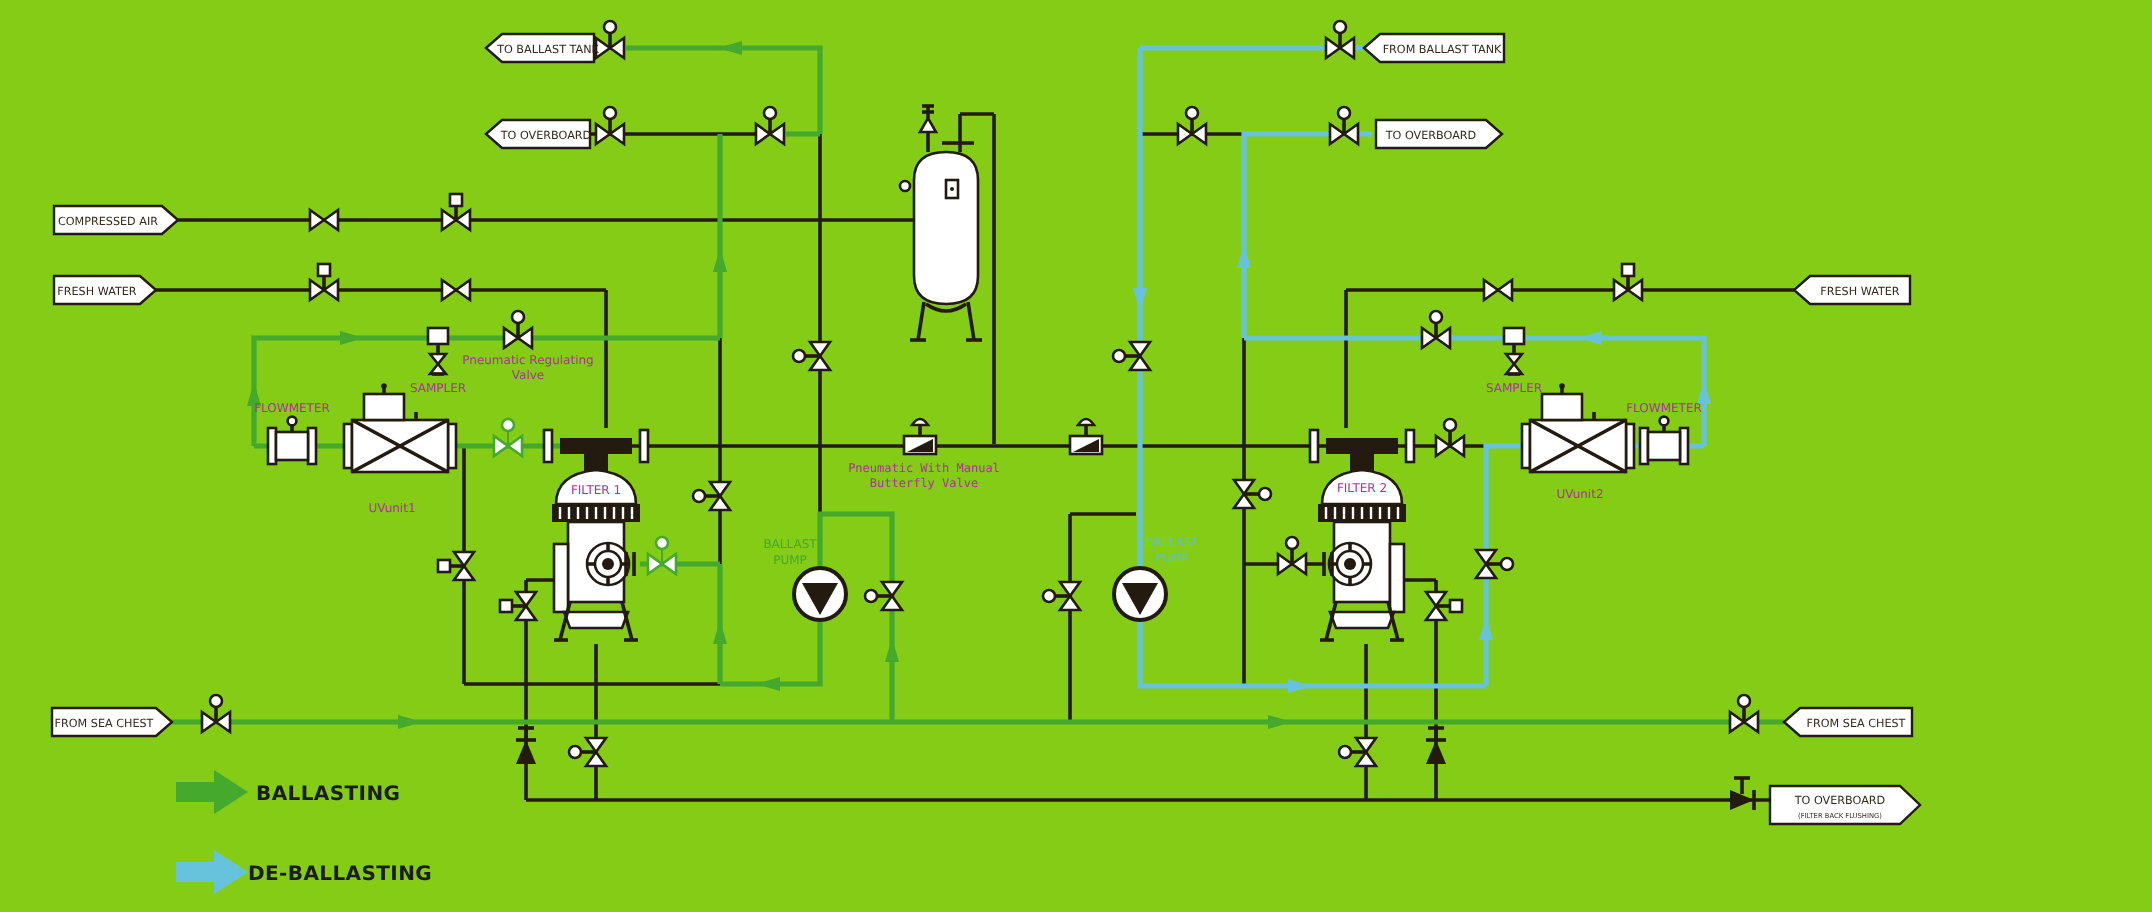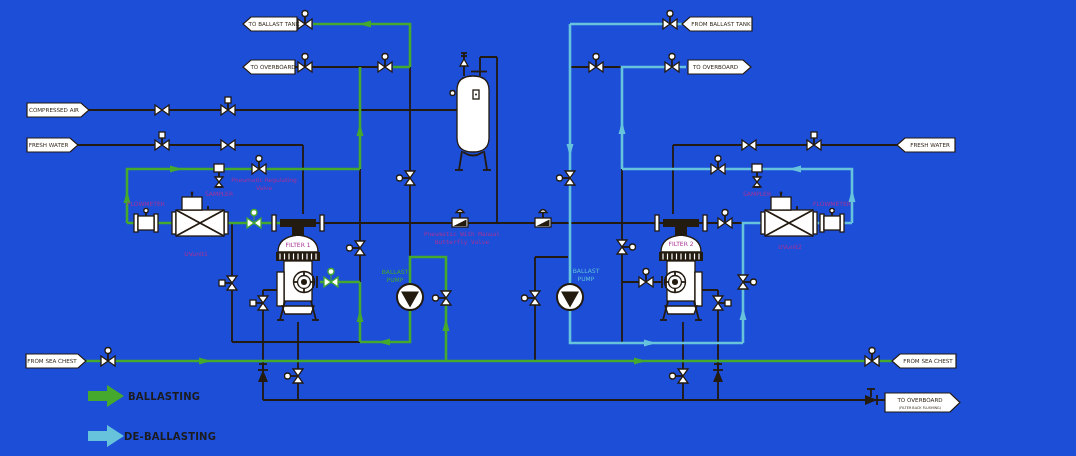--- a/index.html
+++ b/index.html
@@ -1,16 +1,16 @@
 <!DOCTYPE html>
 <html><head>
 <meta charset="utf-8">
 <style>
   html,body{margin:0;padding:0;background:#ffffff;}
-  .stage{width:1076px;height:456px;position:relative;background:#1d4ed8;overflow:hidden;
+  .stage{width:1076px;height:456px;position:relative;background:#84cc16;overflow:hidden;
          font-family:"DejaVu Sans","Liberation Sans",sans-serif;}
   svg{display:block;}
   text{font-family:"DejaVu Sans","Liberation Sans",sans-serif;}
   .flagtxt{font-size:5.6px;fill:#33291b;}
   .flagsub{font-size:3.4px;fill:#33291b;}
   .mag{font-size:6px;fill:#a83397;}
   .magmono{font-size:6px;fill:#a83397;font-family:"DejaVu Sans Mono","Liberation Mono",monospace;}
   .grn{font-size:6px;fill:#44a92d;}
   .cyn{font-size:6px;fill:#5fbfd8;}
   .legendtxt{font-size:10px;font-weight:bold;fill:#1c1c1c;letter-spacing:.2px;}

